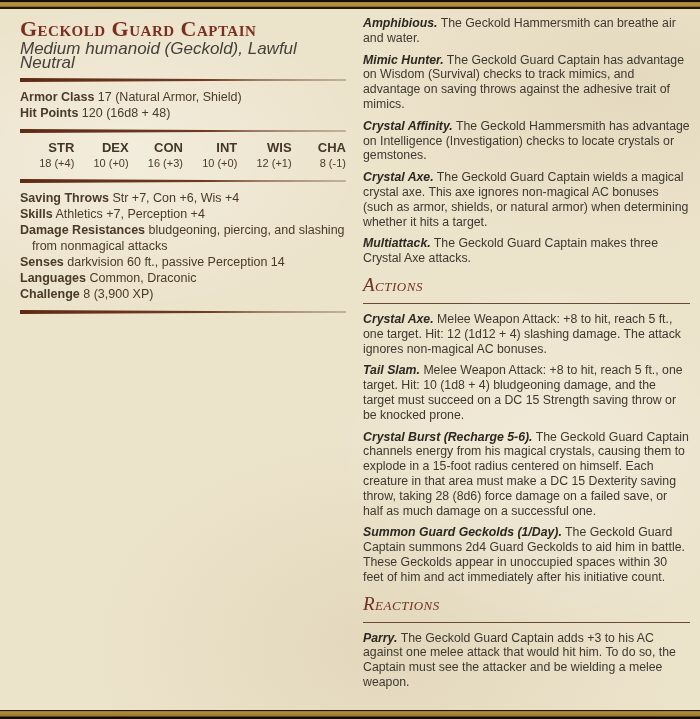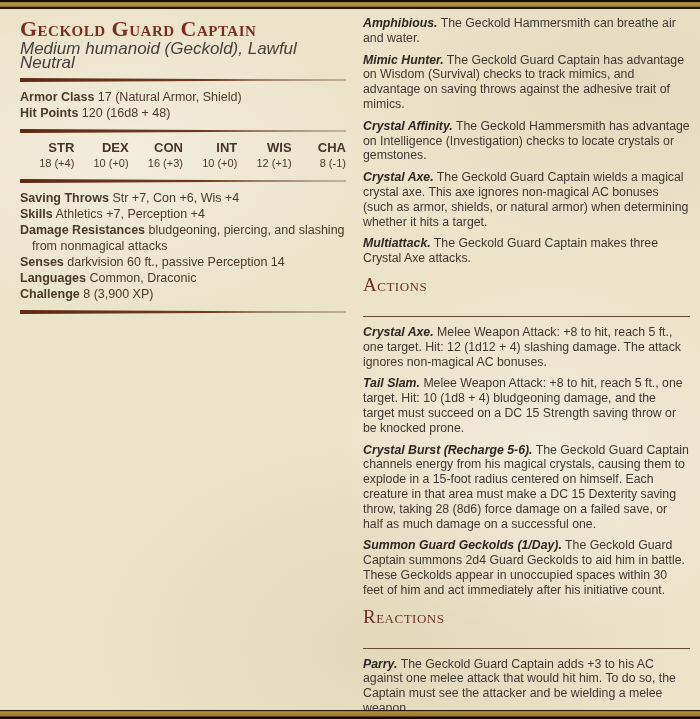--- a/index.html
+++ b/index.html
@@ -45,21 +45,21 @@
   .abilities{display:flex; text-align:right; margin:3px 0 2px 0;}
   .ab{flex:1;}
   .ab-name{font-weight:700; font-size:13px; line-height:15px; color:#44362a;}
   .ab-val{font-size:11px; line-height:16px; color:#4a3a28;}
 
   .entry{margin:0 0 7px 0; font-size:12.3px; line-height:14.8px; color:#3e3830;}
   .ename{font-weight:700; font-style:italic; color:#2c2720;}
   .sec{
     margin:8px 0 8px 0; font-family:"Liberation Serif", serif; font-variant:small-caps;
     font-weight:400; font-size:19px; line-height:21px; letter-spacing:0.5px; color:#703122;
-    border-bottom:1px solid #6b4a33; padding-bottom:21px;
+    border-bottom:1px solid #6b4a33; padding-bottom:8px;font-style:italic;
   }
 </style>
 </head>
 <body>
 
 <div class="sheet">
   <div class="bar top"></div>
 
   <div class="columns">
 

